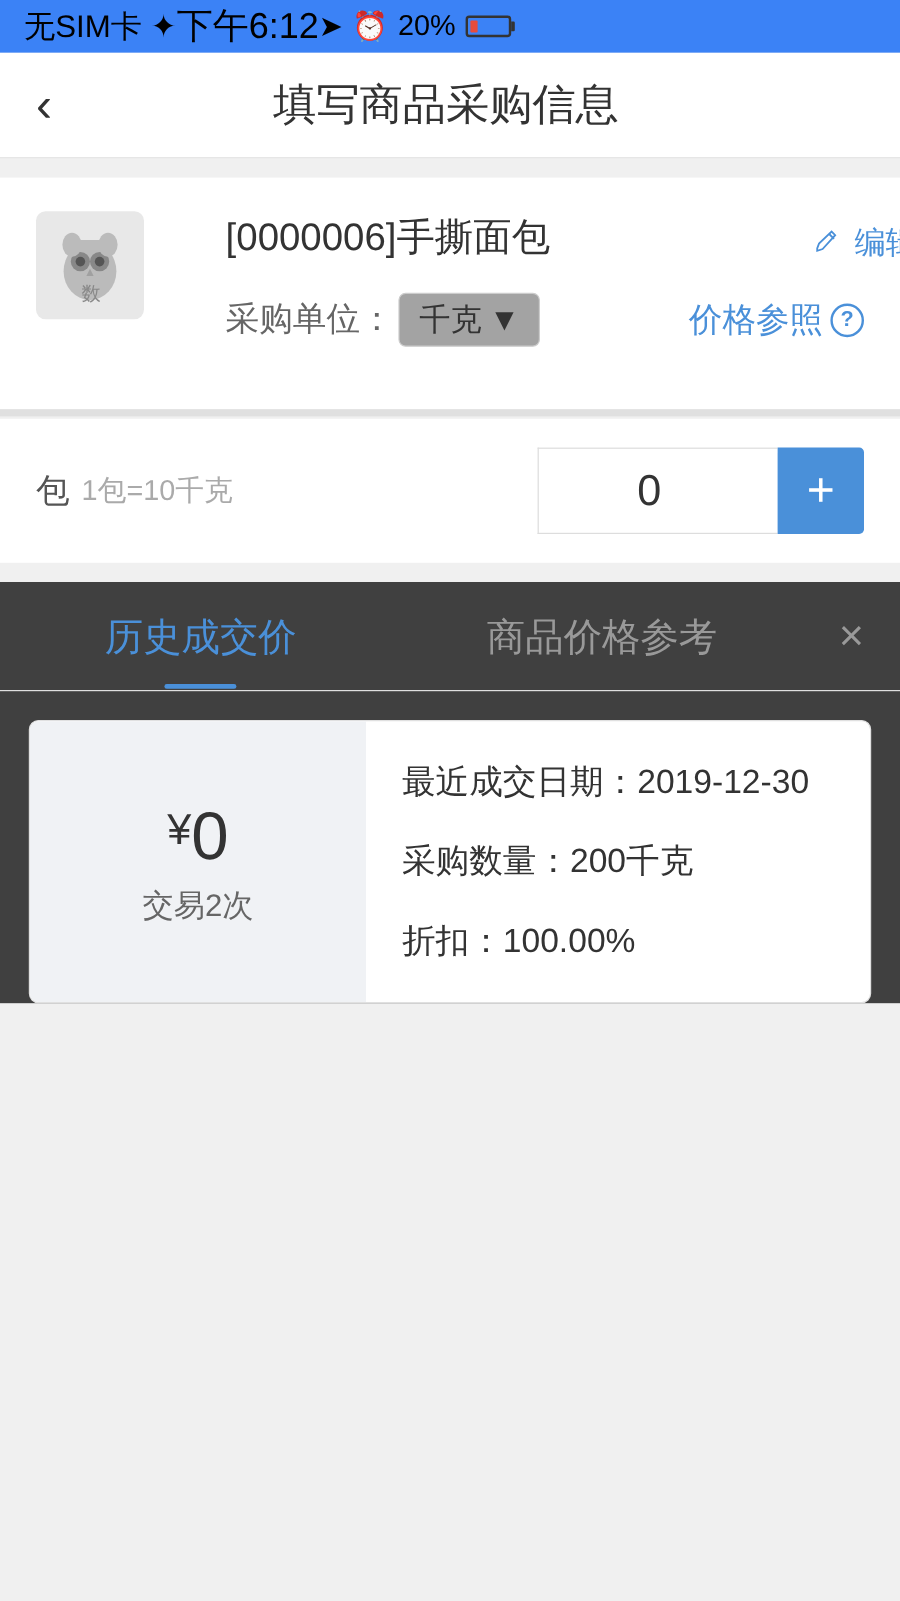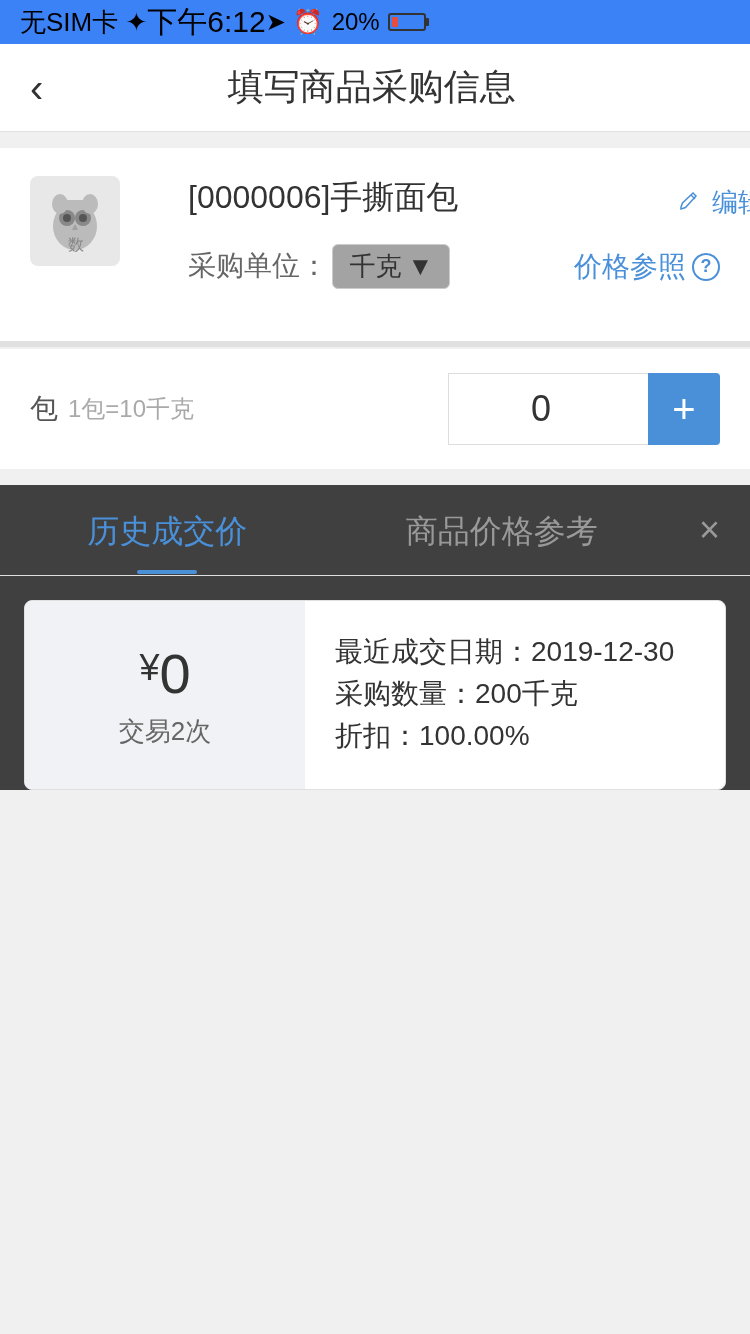--- a/index.html
+++ b/index.html
@@ -311,21 +311,21 @@
     .trade-count {
       font-size: 26px;
       color: #666;
       margin-top: 8px;
     }
     .trade-right {
       flex: 1;
       padding: 30px 30px;
       display: flex;
       flex-direction: column;
-      gap: 0;
+      gap: 24px;
     }
     .trade-detail-row {
       font-size: 28px;
       color: #333;
       line-height: 1.5;
     }
 
     
     .main-bg {
       background: #f0f0f0;

